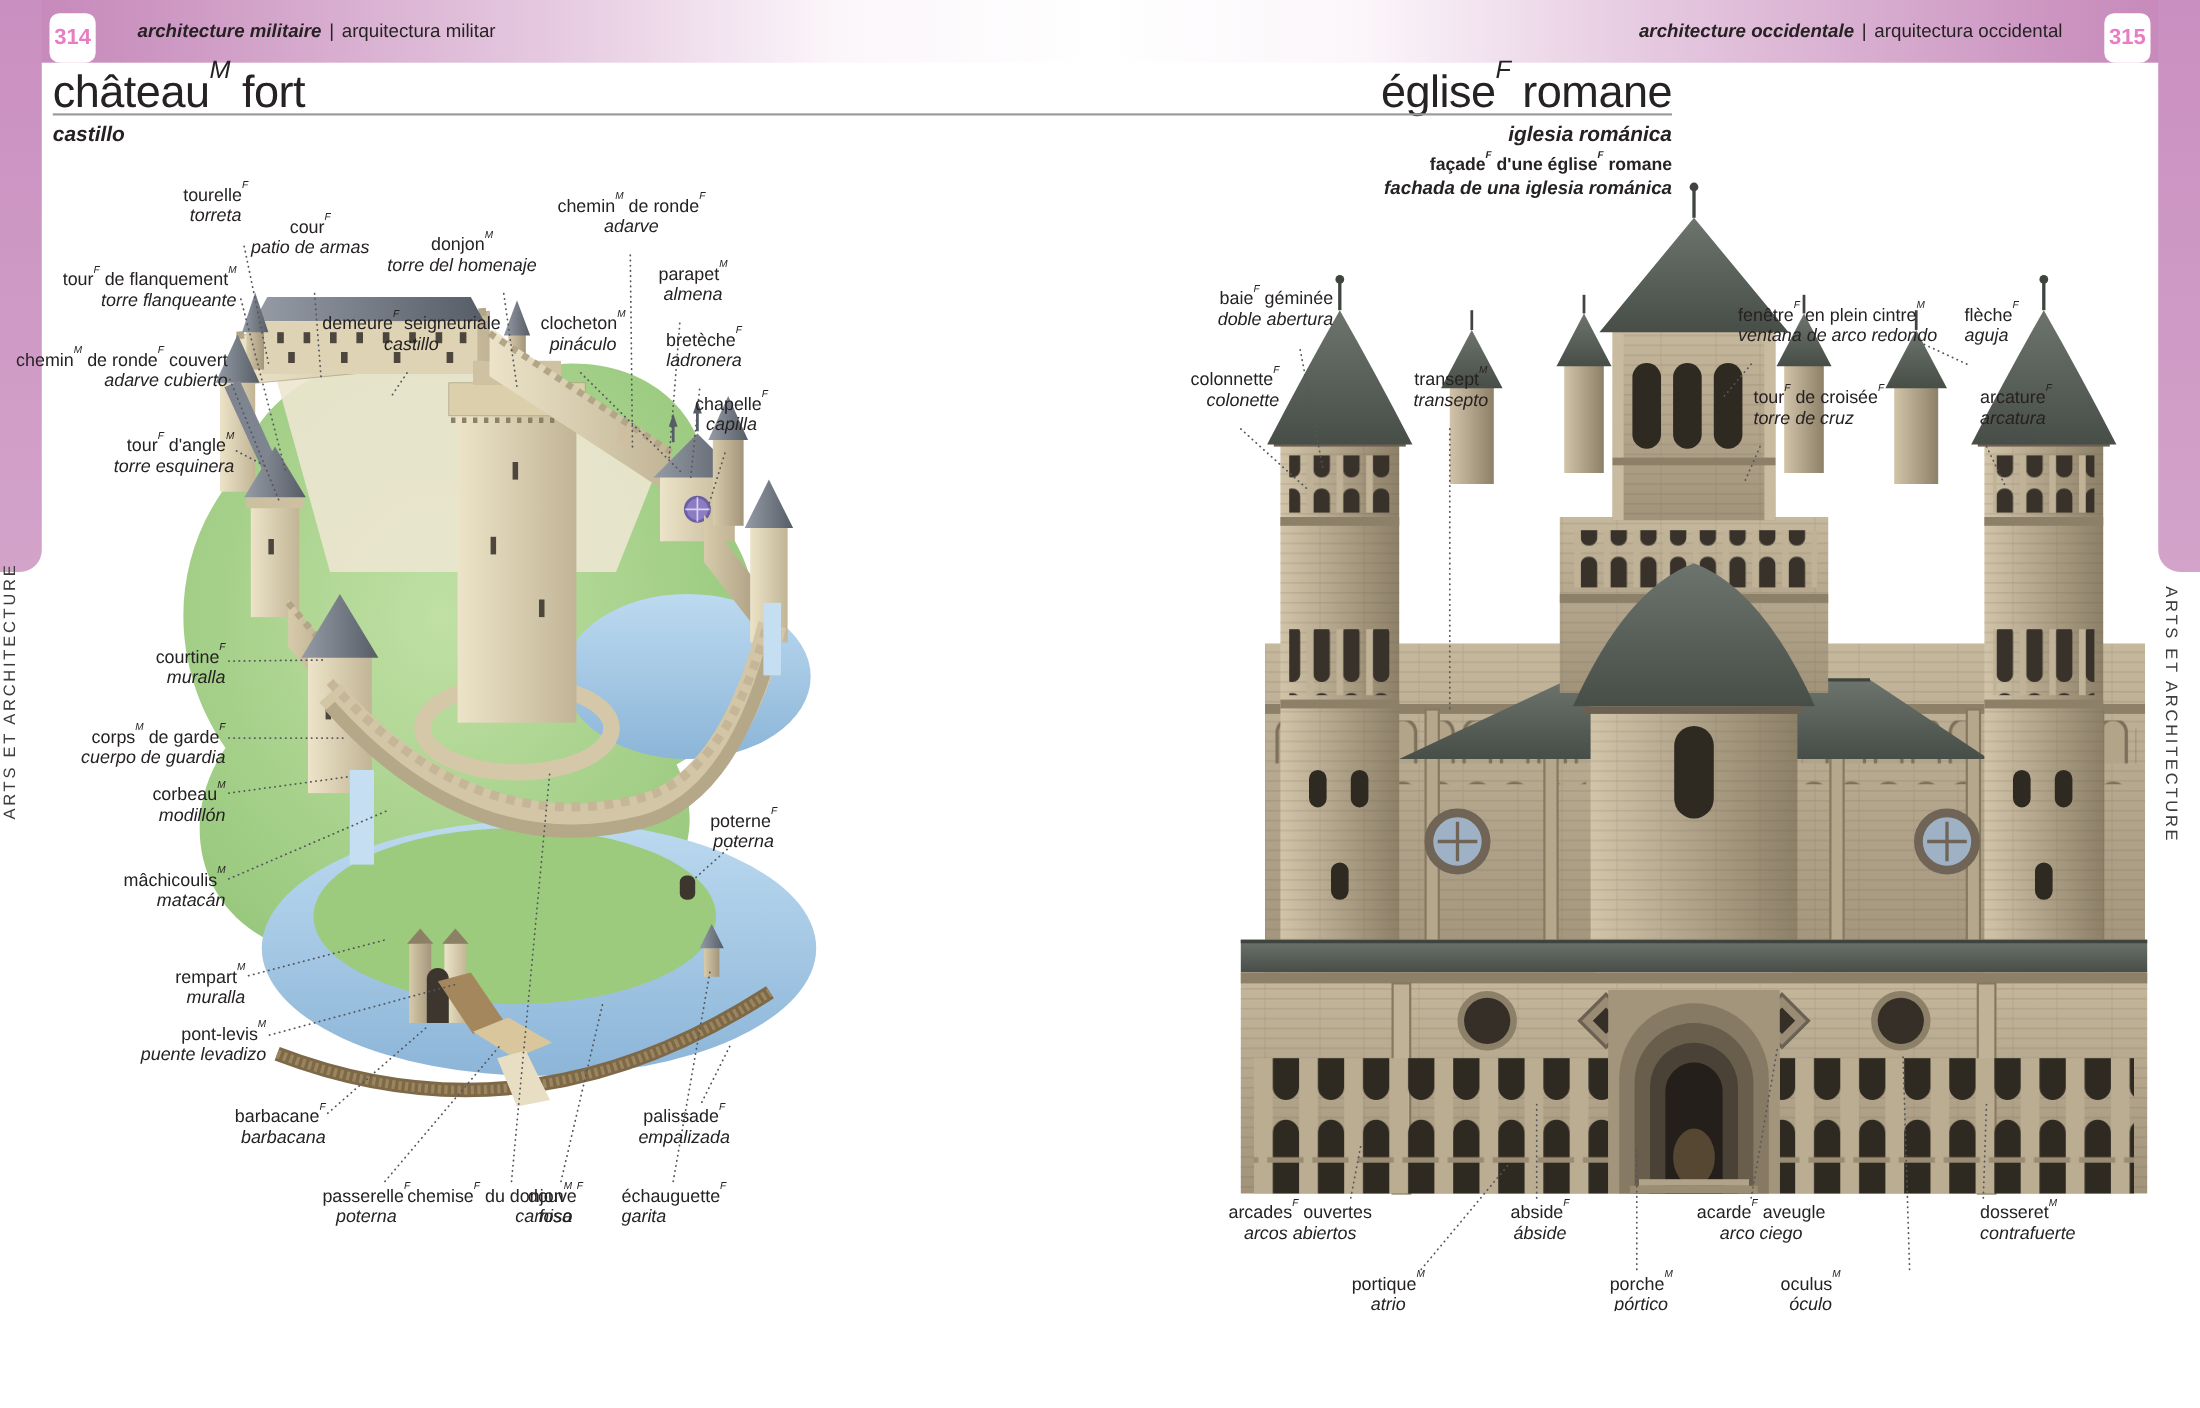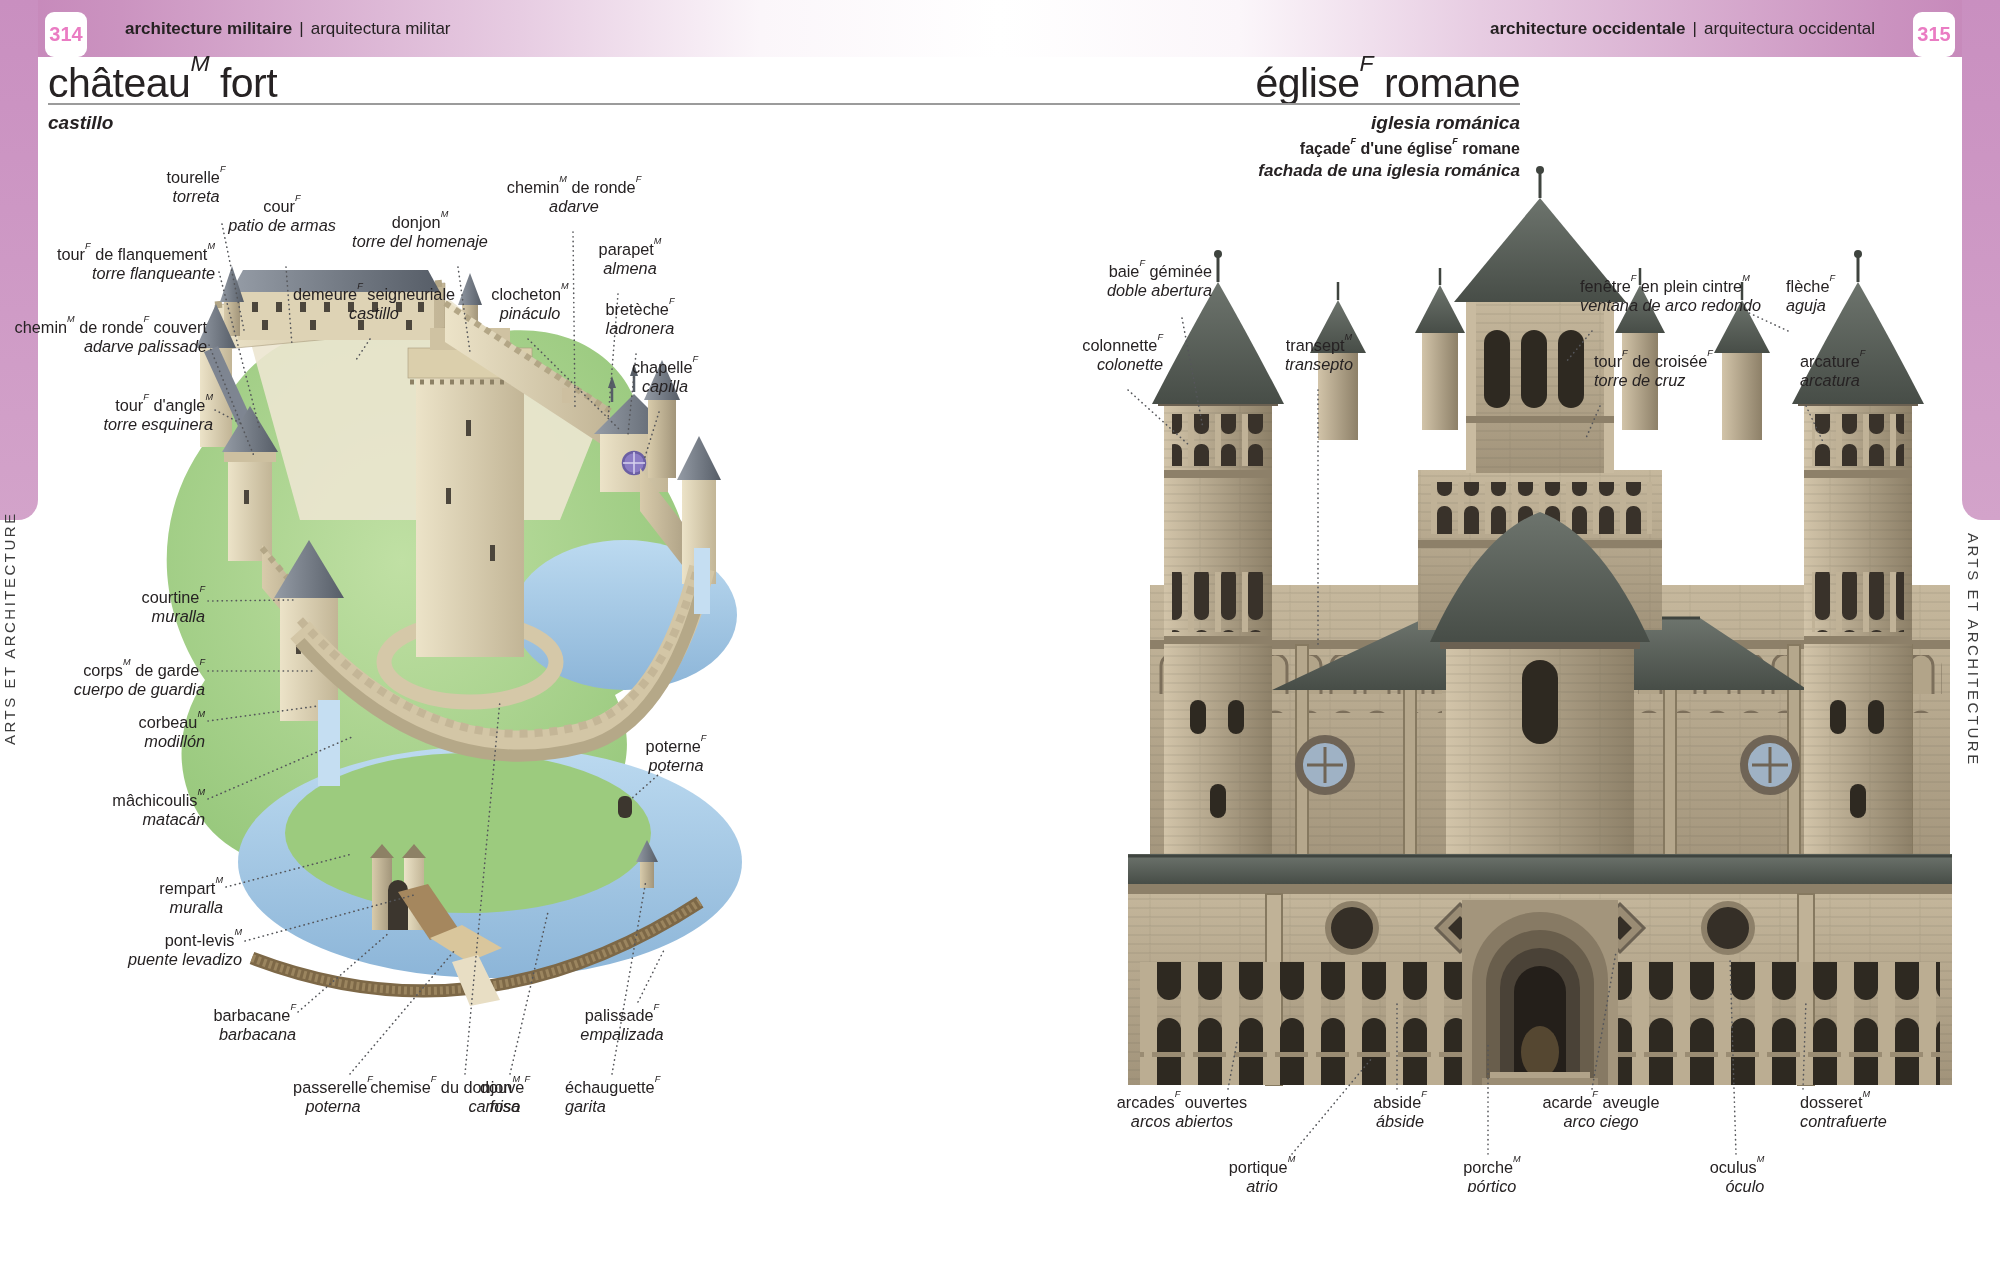--- a/index.html
+++ b/index.html
@@ -5,21 +5,21 @@
   html,body{margin:0;padding:0;background:#fff;}
   #page{position:relative;width:2000px;height:1192px;background:#fff;overflow:hidden;
         font-family:"Liberation Sans","DejaVu Sans",sans-serif;color:#262223;}
   
   #band{position:absolute;left:0;top:0;width:2000px;height:57px;
     background:linear-gradient(to right,#c586b9 0%,#cb93c0 6%,#e7cce2 26%,#fbf6fa 38%,#ffffff 50%,#fbf6fa 62%,#e7cce2 74%,#cb93c0 94%,#c586b9 100%);}
   .pagenum-box{position:absolute;top:12px;width:42px;height:45px;background:#fff;border-radius:9px;
     display:flex;align-items:center;justify-content:center;}
   .pagenum{font-size:20px;font-weight:bold;color:#ea7cc3;}
   .runhead{position:absolute;top:19px;font-size:17px;color:#262223;white-space:nowrap;}
-  .runhead b{font-weight:bold;}
+  .runhead b{font-weight:bold;font-style:italic;}
   .runhead .sep{margin:0 7px;color:#262223;}
   
   .rail{position:absolute;top:0;width:38px;height:520px;background:linear-gradient(#c98fc0,#d3a3ca);}
   #rail-left{left:0;border-bottom-right-radius:20px;}
   #rail-right{right:0;border-bottom-left-radius:20px;}
   .vtext{position:absolute;font-size:15px;letter-spacing:2.5px;color:#3c3c3c;white-space:nowrap;}
   #vtext-left{left:18px;top:745px;writing-mode:vertical-rl;transform:rotate(180deg);transform-origin:top left;}
   #vtext-right{right:18px;top:533px;writing-mode:vertical-rl;}
   
   .h1{position:absolute;top:60px;font-size:41px;font-weight:normal;letter-spacing:-.5px;}
@@ -411,21 +411,21 @@
       <div class="label center" style="top: 285px; left: 530px;">
         <div class="fr">clocheton<sup>M</sup></div>
         <div class="es">pináculo</div>
       </div>
       <div class="label center" style="top: 300px; left: 640px;">
         <div class="fr">bretèche<sup>F</sup></div>
         <div class="es">ladronera</div>
       </div>
       <div class="label right" style="top: 318px; right: 1793px;">
         <div class="fr">chemin<sup>M</sup> de ronde<sup>F</sup> couvert</div>
-        <div class="es">adarve palissade</div>
+        <div class="es">adarve cubierto</div>
       </div>
       <div class="label center" style="top: 358px; left: 665px;">
         <div class="fr">chapelle<sup>F</sup></div>
         <div class="es">capilla</div>
       </div>
       <div class="label right" style="top: 396px; right: 1787px;">
         <div class="fr">tour<sup>F</sup> d'angle<sup>M</sup></div>
         <div class="es">torre esquinera</div>
       </div>
       <div class="label right" style="top: 588px; right: 1795px;">
@@ -525,18 +525,18 @@
         <div class="es">contrafuerte</div>
       </div>
       <div class="label center" style="top: 1158px; left: 1262px;">
         <div class="fr">portique<sup>M</sup></div>
         <div class="es">atrio</div>
       </div>
       <div class="label center" style="top: 1158px; left: 1492px;">
         <div class="fr">porche<sup>M</sup></div>
         <div class="es">pórtico</div>
       </div>
-      <div class="label center" style="top: 1158px; left: 1737px; text-align: right;">
+      <div class="label center" style="top: 1158px; left: 1646px;">
         <div class="fr">oculus<sup>M</sup></div>
         <div class="es">óculo</div>
       </div>
     </div>
 </div>
 
 </body></html>

